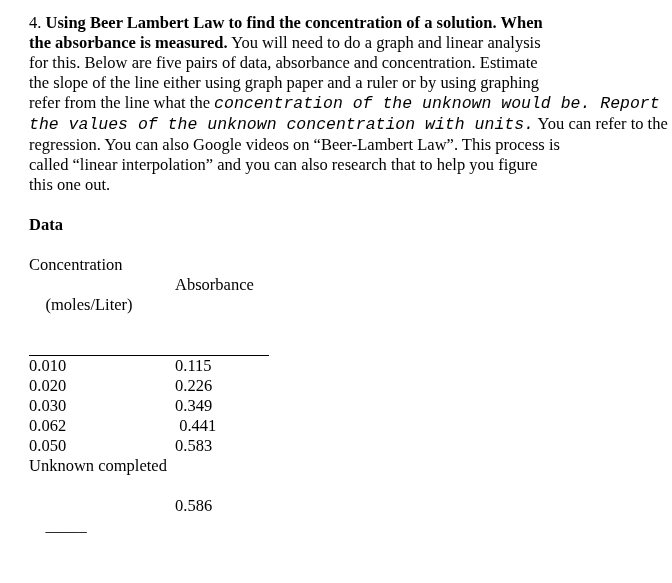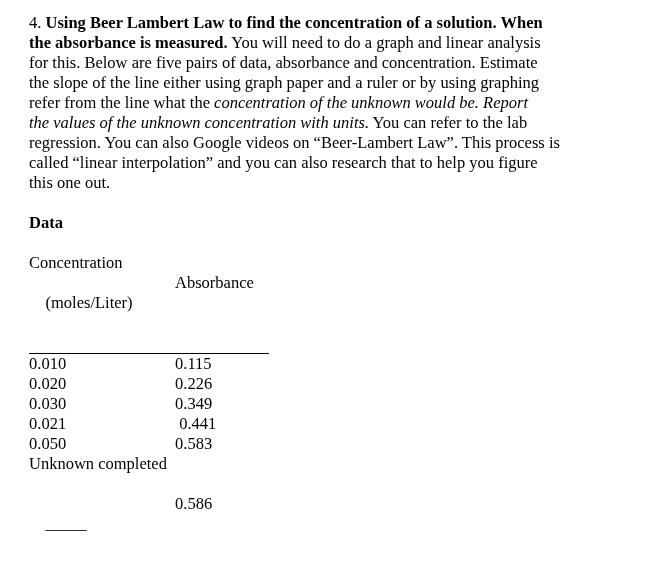--- a/index.html
+++ b/index.html
@@ -18,21 +18,21 @@
   }
   .doc {
     padding: 13px 0 0 29px;
   }
   .line {
     white-space: pre;
     min-height: 20px;
   }
   .spacer { height: 20px; }
   .bold { font-weight: 700; }
-  .italic { font-style: italic; }
+  .italic { font-style: italic; font-family: Liberation Mono, monospace; }
   .trow { position: relative; }
   .c2 {
     position: absolute;
     left: 146px;
     top: 0;
     white-space: pre;
   }
   .thead {
     width: 240px;
     border-bottom: 1.6px solid #000000;
@@ -65,21 +65,21 @@
 
   <div class="line trow thead">
     <span>(moles/Liter)</span>
     <span class="c2">Absorbance</span>
   </div>
 
   <div id="table-rows">
       <div class="line trow"><span>0.010</span><span class="c2">0.115</span></div>
       <div class="line trow"><span>0.020</span><span class="c2">0.226</span></div>
       <div class="line trow"><span>0.030</span><span class="c2">0.349</span></div>
-      <div class="line trow"><span>0.021</span><span class="c2"> 0.441</span></div>
+      <div class="line trow"><span>0.062</span><span class="c2"> 0.441</span></div>
       <div class="line trow"><span>0.050</span><span class="c2">0.583</span></div>
     </div>
 
   <div class="line">Unknown completed</div>
 
   <div class="spacer"></div>
 
   <div class="line trow">
     <span>_____</span>
     <span class="c2">0.586</span>

